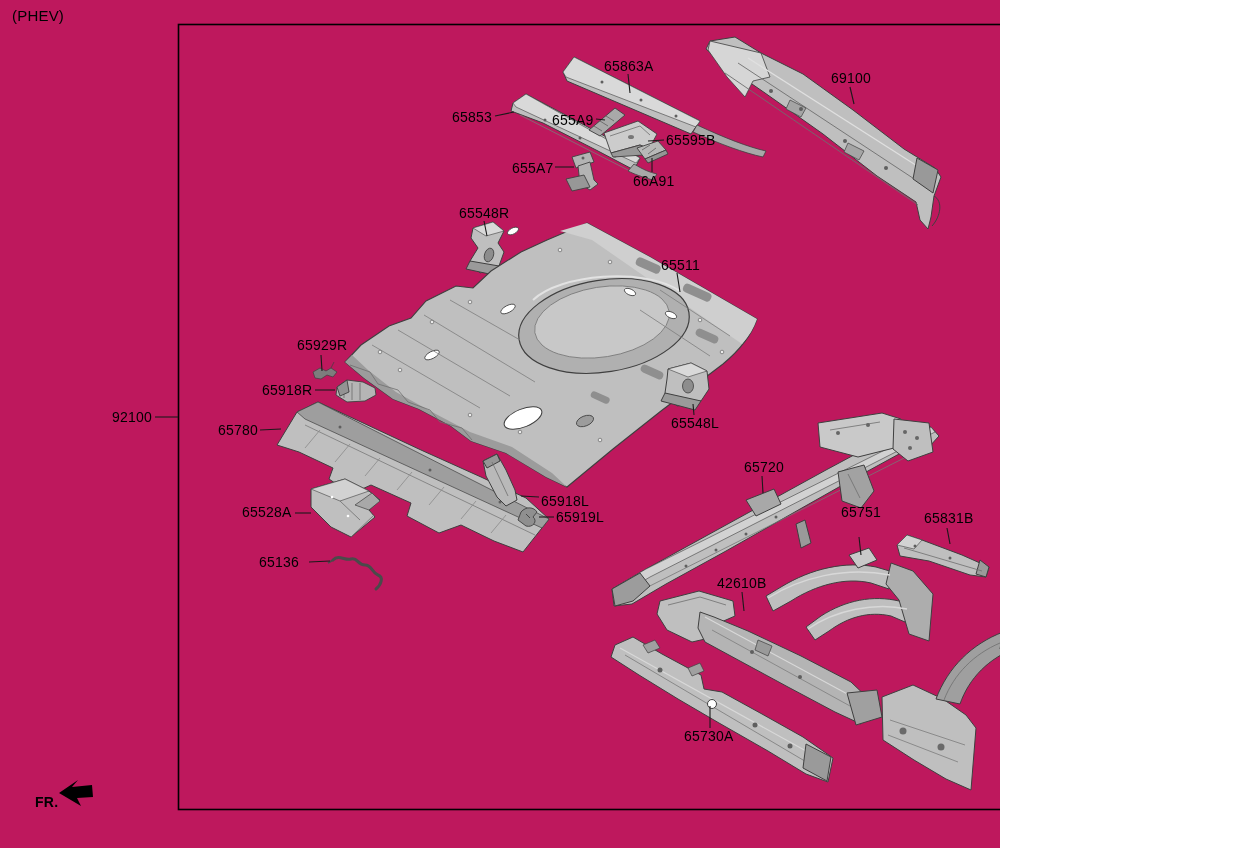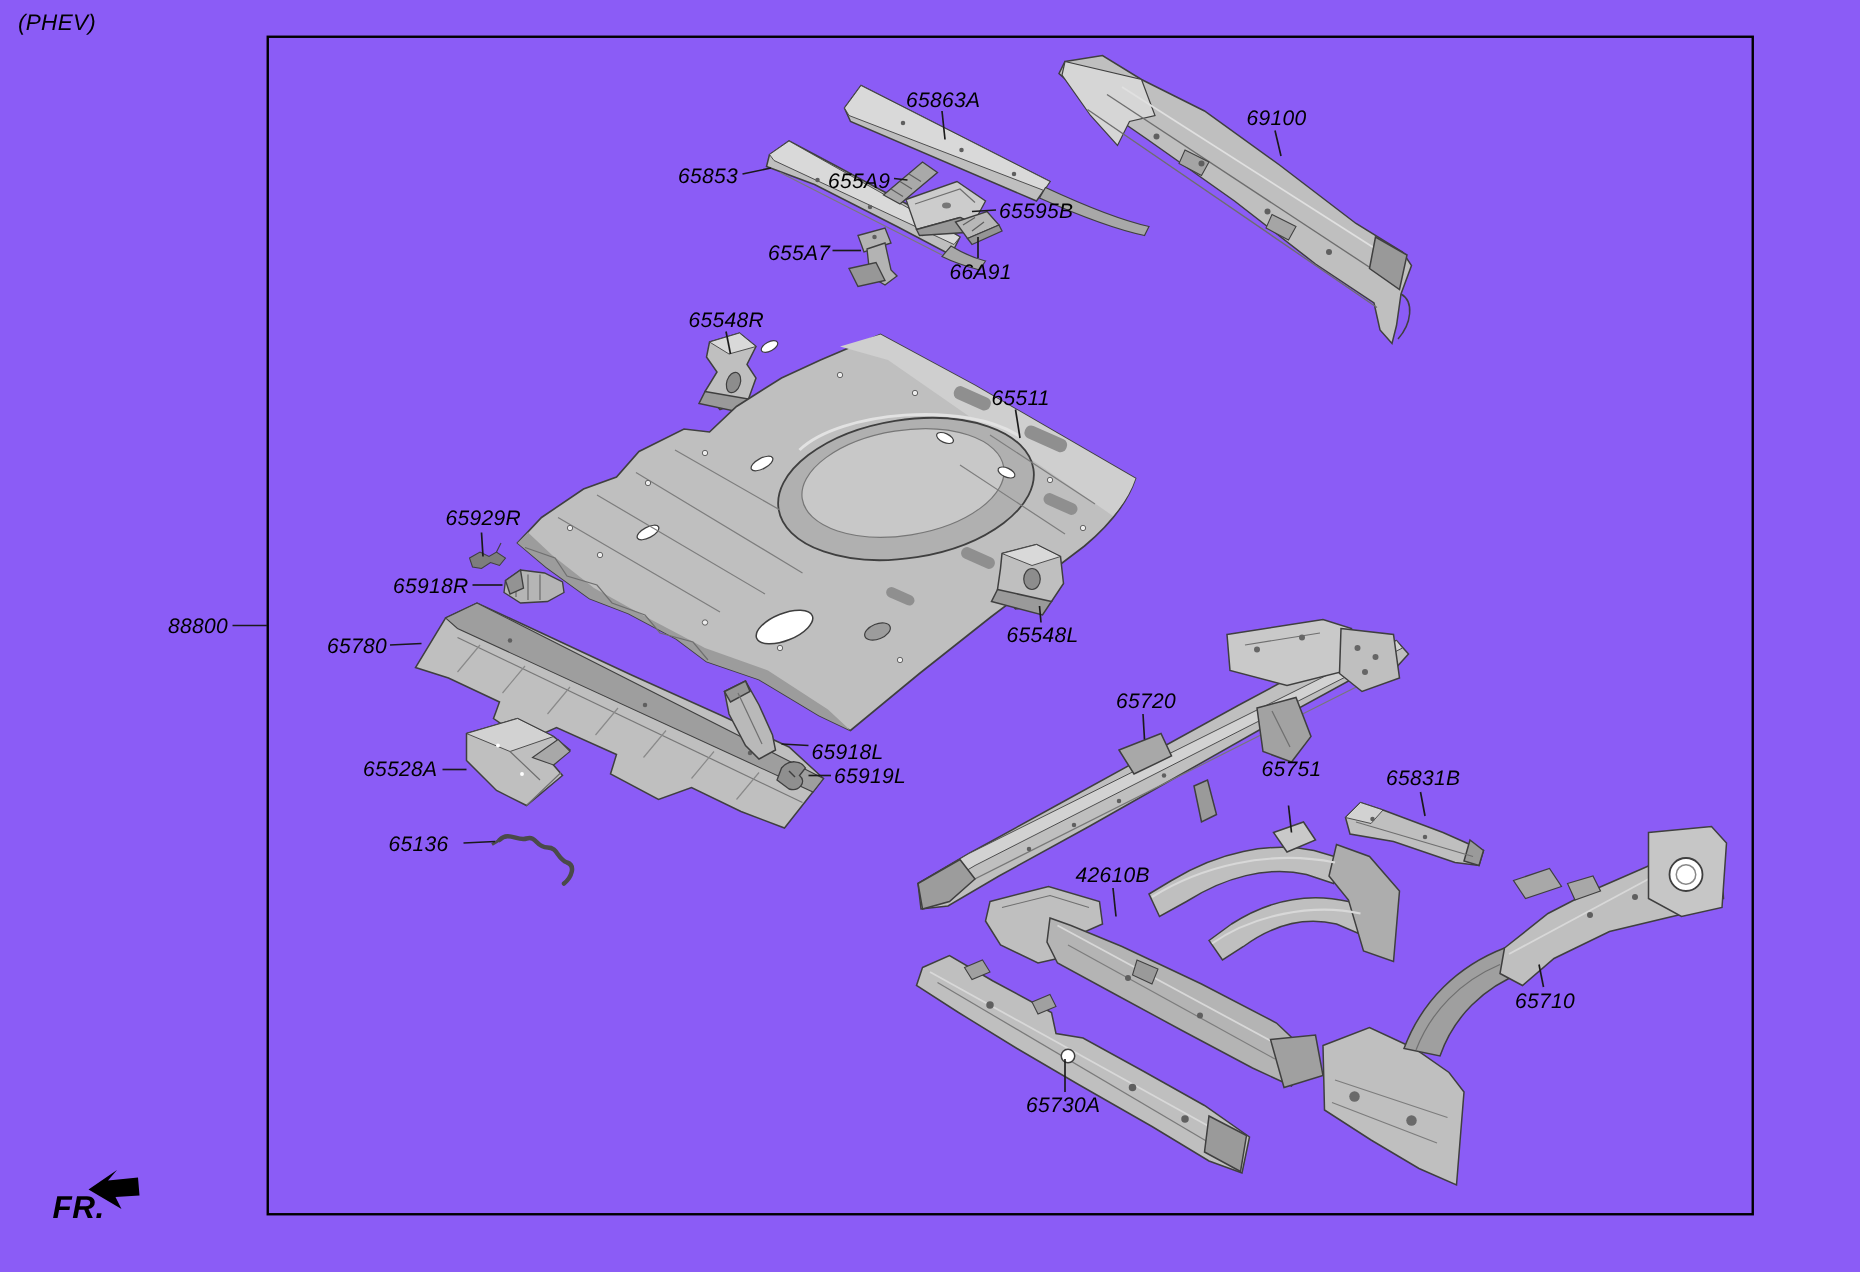--- a/index.html
+++ b/index.html
@@ -1,21 +1,21 @@
 <!DOCTYPE html>
 <html><head>
 <meta charset="utf-8">
 <style>
   html,body{margin:0;padding:0;background:#ffffff;}
   body{width:1240px;height:848px;font-family:"Liberation Sans",sans-serif;}
-  .canvas{position:relative;width:1240px;height:848px;background:#8b5cf6;overflow:hidden;font-style:italic;}
+  .canvas{position:relative;width:1000px;height:848px;background:#be185d;overflow:hidden;}
   .canvas svg{position:absolute;left:0;top:0;}
   .lbl{position:absolute;font-size:14px;line-height:1.05;color:#000;white-space:nowrap;letter-spacing:0.2px;}
   .lbl.variant{font-size:15px;}
-  .lbl.fr{font-size:21px;font-weight:bold;letter-spacing:0.3px;}
+  .lbl.fr{font-size:14px;font-weight:bold;letter-spacing:0.3px;}
 </style>
 </head>
 <body>
 
 <div class="canvas">
 
 <svg width="1240" height="848" viewBox="0 0 1240 848">
 
   <rect x="178.5" y="24.5" width="990" height="785" fill="none" stroke="#000" stroke-width="1.6"></rect>
 
@@ -297,21 +297,21 @@
   <div class="lbl" style="left:831px;top:71px">69100</div>
   <div class="lbl" style="left:452px;top:110px">65853</div>
   <div class="lbl" style="left:552px;top:113px">655A9</div>
   <div class="lbl" style="left:666px;top:133px">65595B</div>
   <div class="lbl" style="left:512px;top:161px">655A7</div>
   <div class="lbl" style="left:633px;top:174px">66A91</div>
   <div class="lbl" style="left:459px;top:206px">65548R</div>
   <div class="lbl" style="left:661px;top:258px">65511</div>
   <div class="lbl" style="left:297px;top:338px">65929R</div>
   <div class="lbl" style="left:262px;top:383px">65918R</div>
-  <div class="lbl" style="left:112px;top:410px">88800</div>
+  <div class="lbl" style="left:112px;top:410px">92100</div>
   <div class="lbl" style="left:218px;top:423px">65780</div>
   <div class="lbl" style="left:671px;top:416px">65548L</div>
   <div class="lbl" style="left:744px;top:460px">65720</div>
   <div class="lbl" style="left:541px;top:494px">65918L</div>
   <div class="lbl" style="left:242px;top:505px">65528A</div>
   <div class="lbl" style="left:556px;top:510px">65919L</div>
   <div class="lbl" style="left:924px;top:511px">65831B</div>
   <div class="lbl" style="left:841px;top:505px">65751</div>
   <div class="lbl" style="left:259px;top:555px">65136</div>
   <div class="lbl" style="left:717px;top:576px">42610B</div>

